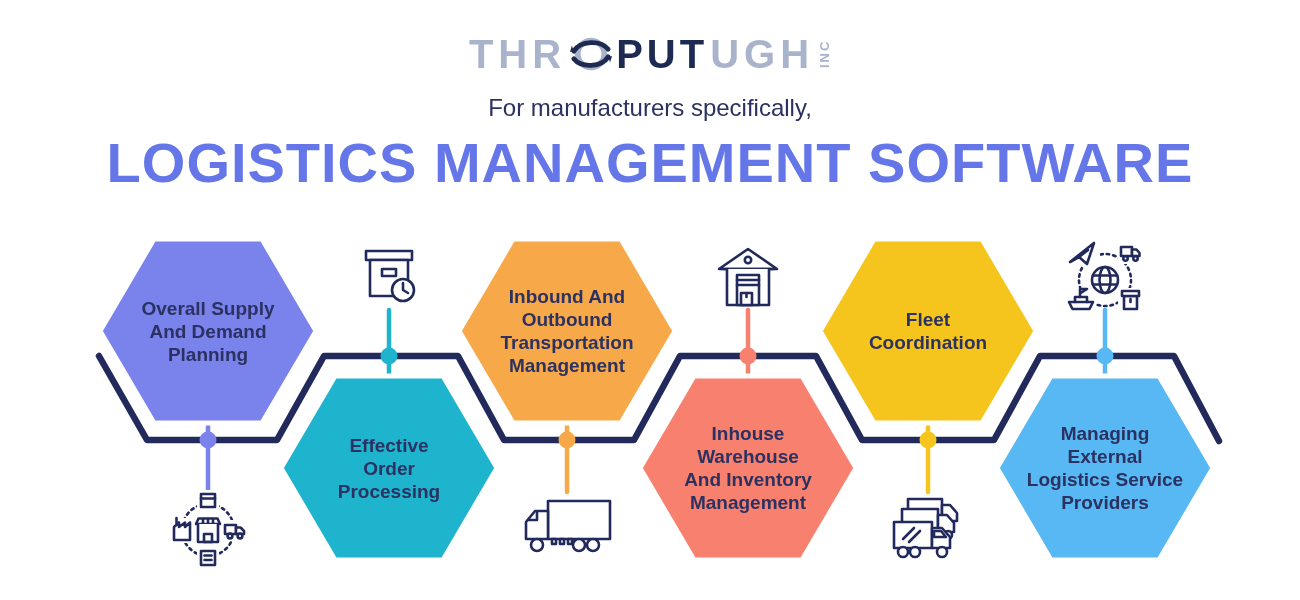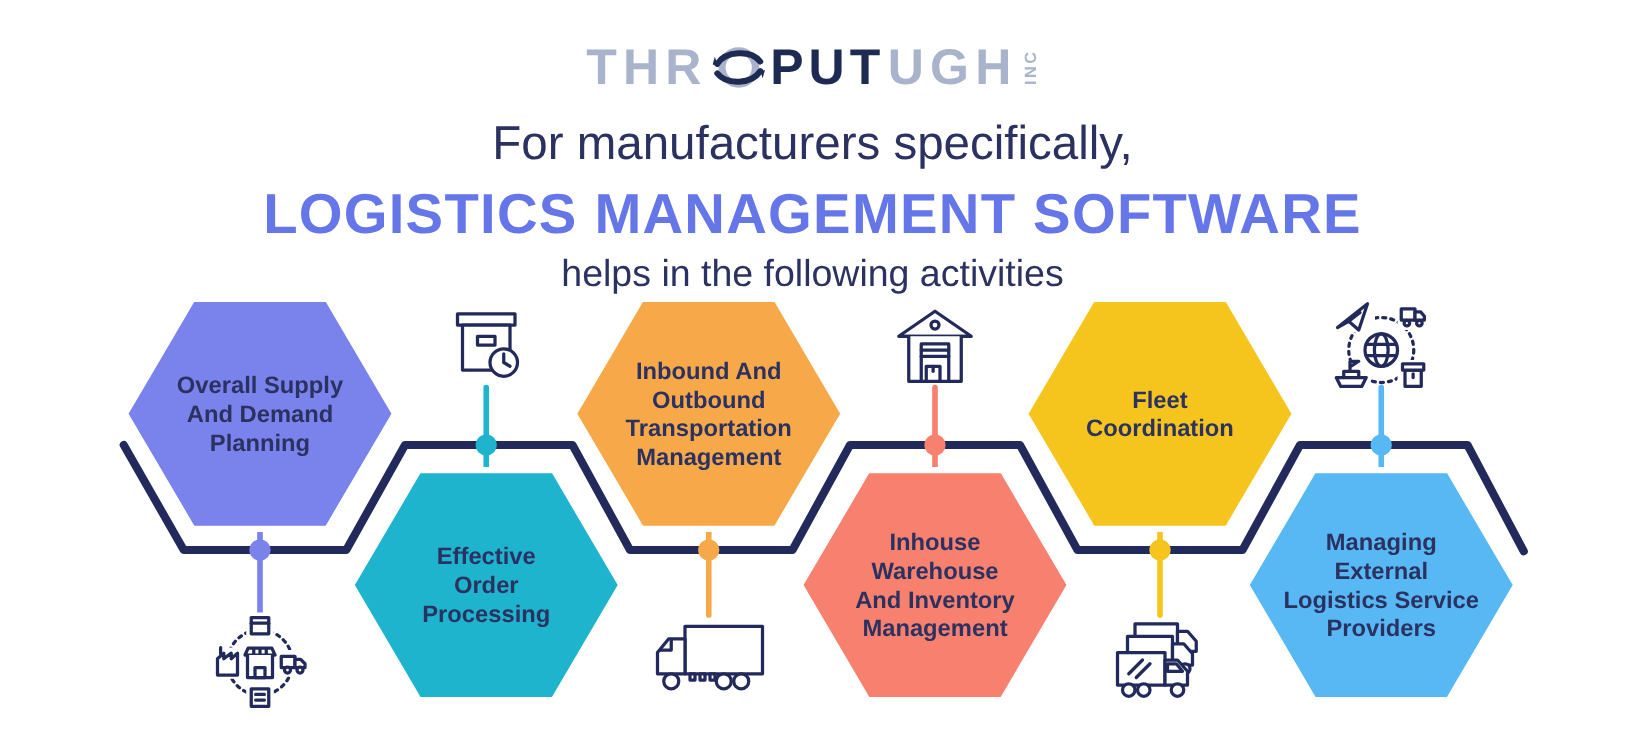--- a/index.html
+++ b/index.html
@@ -11,22 +11,22 @@
   .header{position:relative;z-index:2;text-align:center;padding-top:30px;}
   .logo{display:flex;align-items:center;justify-content:center;gap:2px;height:48px;}
   .lg{font-size:40px;font-weight:700;letter-spacing:5px;line-height:1;}
   .lg.light{color:#a9b4cc;}
   .lg.dark{color:#1d2b53;letter-spacing:4px;}
   .globe{margin:0 2px;}
   .inc{
     color:#a9b4cc;font-size:13px;font-weight:700;letter-spacing:2px;
     writing-mode:vertical-rl;transform:rotate(180deg);line-height:1;height:34px;margin-left:2px;
   }
-  .h-line1{margin-top:16px;font-size:38px;font-weight:500;color:#2b3160;}
-  .h-line2{margin-top:8px;font-size:45px;font-weight:700;color:#6577e8;letter-spacing:1px;}
+  .h-line1{margin-top:16px;font-size:24px;font-weight:500;color:#2b3160;}
+  .h-line2{margin-top:8px;font-size:56px;font-weight:700;color:#6577e8;letter-spacing:1px;}
   .h-line3{margin-top:6px;font-size:30px;font-weight:500;color:#2b3160;}
   .hex-label{font-family:"Liberation Sans", sans-serif;font-size:19px;font-weight:700;fill:#2b3160;}
 </style>
 </head>
 <body>
 
 <svg id="diagram" width="1300" height="600" viewBox="0 0 1300 600">
     <path d="M99,356 L147,440 L277,440 L324,356 L458,356 L504,440 L634,440 L680,356 L816,356 L862,440 L994,440 L1040,356 L1174,356 L1219,441" fill="none" stroke="#222a5c" stroke-width="6.5" stroke-linecap="round" stroke-linejoin="round"></path>
     <line x1="208" y1="418" x2="208" y2="492" stroke="#7a82eb" stroke-width="4.5" stroke-linecap="round"></line>
     <circle cx="208" cy="440" r="8.5" fill="#7a82eb"></circle>
@@ -150,14 +150,13 @@
       <path d="M40,17 C32,7 11,8 4,19" stroke="#1d2b53" stroke-width="5" fill="none" stroke-linecap="round"></path>
       <path d="M40,25 l4,-1 -2,7 z" fill="#1d2b53"></path>
       <path d="M4,19 l-4,1 2,-7 z" fill="#1d2b53"></path>
     </svg>
     <span class="lg dark">PUT</span>
     <span class="lg light">UGH</span>
     <span class="inc">INC</span>
   </div>
   <div class="h-line1">For manufacturers specifically,</div>
   <div class="h-line2">LOGISTICS MANAGEMENT SOFTWARE</div>
-  <div class="h-line3">helps in the following activities</div>
 </div>
 
 </body></html>

